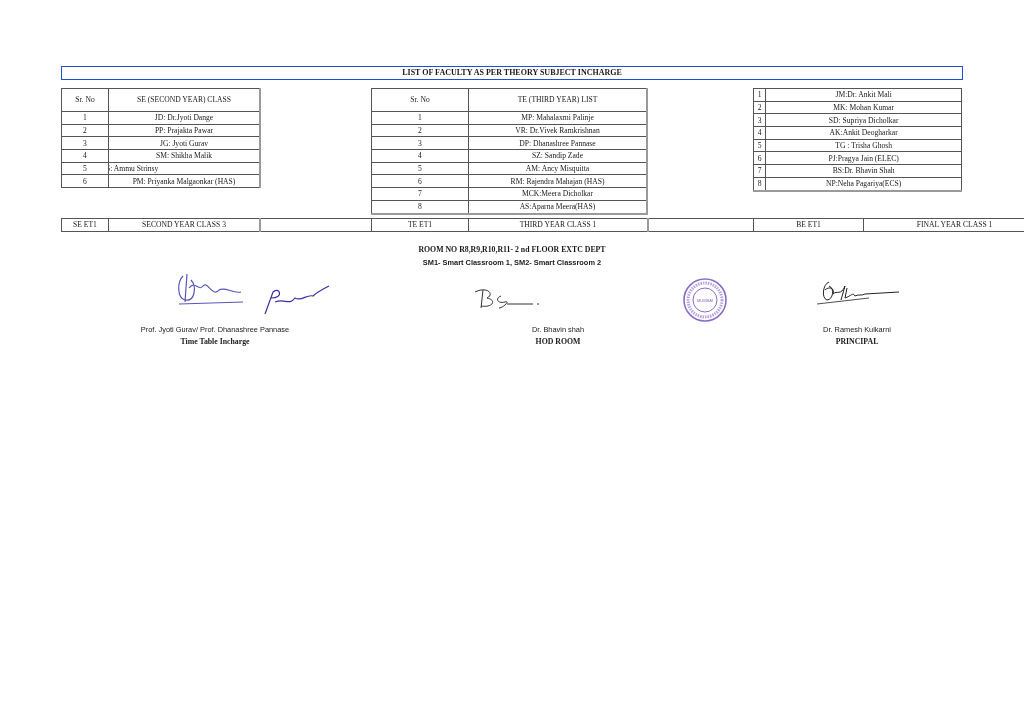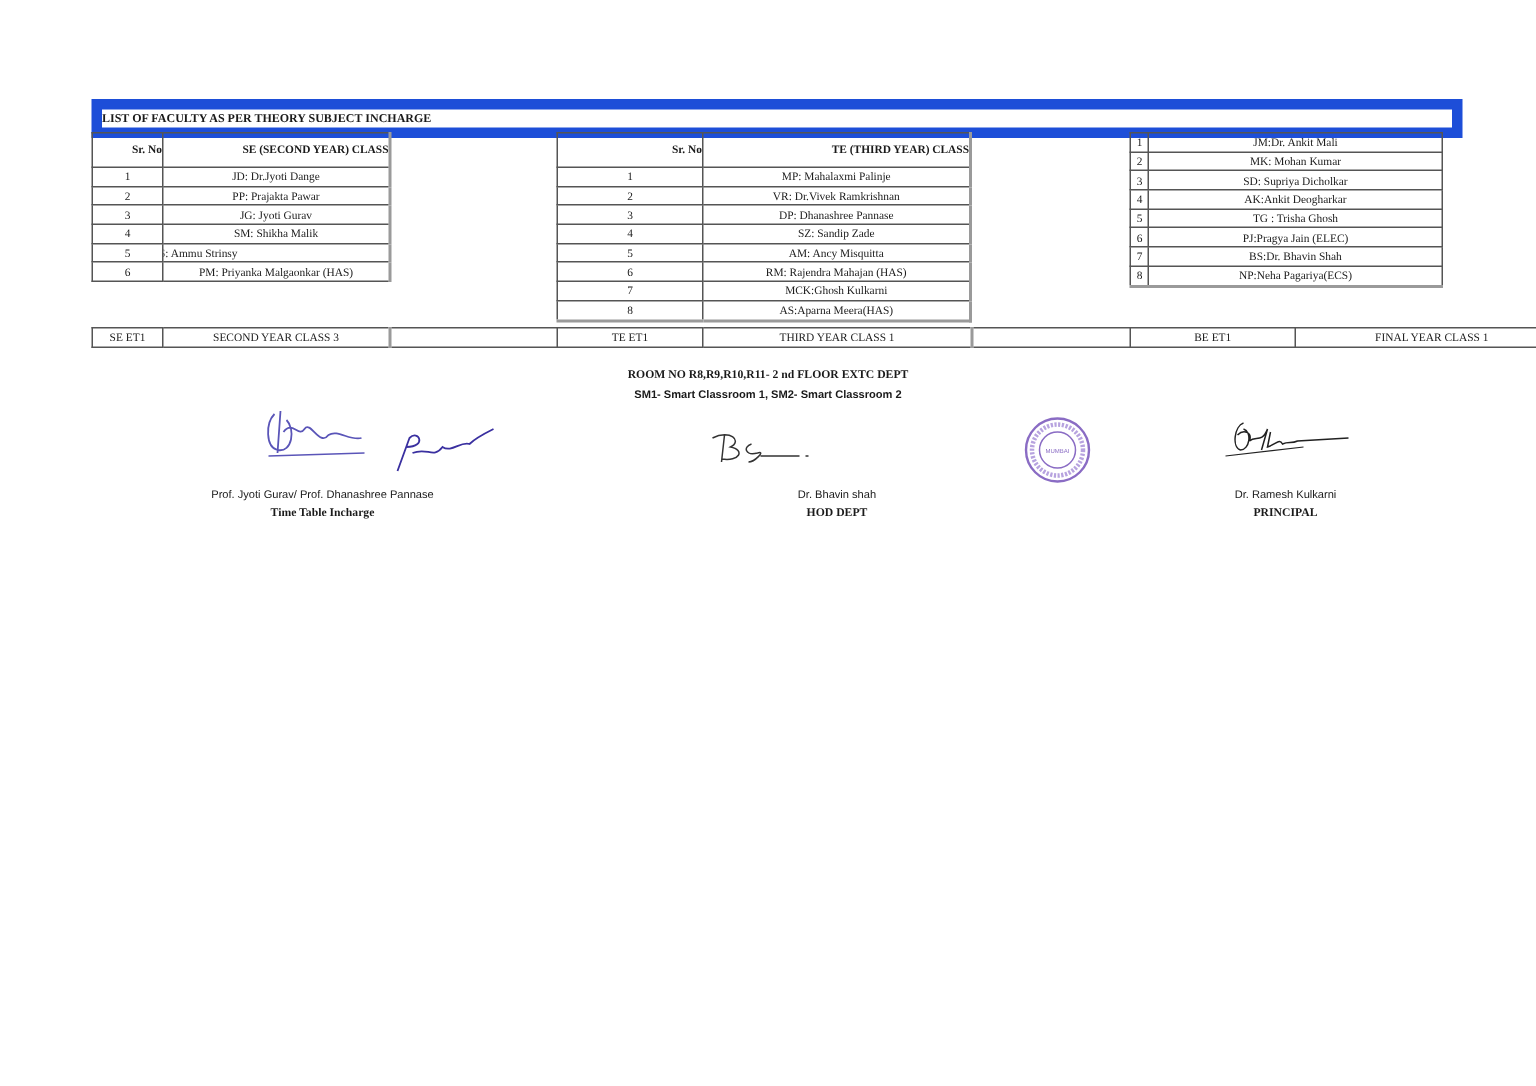--- a/index.html
+++ b/index.html
@@ -1,23 +1,23 @@
 <!DOCTYPE html>
 <html><head>
 <meta charset="utf-8">
 <style>
   html, body { margin:0; padding:0; background:#ffffff; }
   body { width:1024px; height:724px; position:relative; overflow:hidden;
          font-family:"Liberation Serif","DejaVu Serif",serif; color:#1a1a1a; }
   .abs { position:absolute; }
-  .title-bar { left:61px; top:66px; width:900px; height:12px; border:7px solid #1d4ed8;
-               font-size:8px; font-weight:bold; line-height:12px; }
+  .title-bar { left:61px; top:66px; width:900px; height:12px; border:1px solid #1d4ed8;
+               font-size:8px; font-weight:bold; text-align:center; line-height:12px; }
   table.grid { position:absolute; border-collapse:collapse; font-size:7.6px; }
   table.grid td { border:1px solid #555; text-align:center; padding:0; height:11.7px; line-height:11px; white-space:nowrap; overflow:hidden; }
-  table.grid td.hdr { font-weight:bold; height:22px; line-height:10px; white-space:normal;text-align:right; }
+  table.grid td.hdr { font-weight:normal; height:22px; line-height:10px; white-space:normal; }
   table.grid td.rs { border-right:2px solid #9a9a9a;margin-left:11px; }
   table.grid tr.last td { border-bottom:2px solid #9a9a9a; }
   .clip-left { text-align:left !important; text-indent:-3px; }
   table.bottom { position:absolute; border-collapse:collapse; font-size:7.6px; left:61px; top:218px; width:985px; }
   table.bottom td { border:1px solid #555; text-align:center; height:11.7px; line-height:11px; padding:0; white-space:nowrap; }
   .room { font-size:7.8px; font-weight:bold; text-align:center; width:1024px; left:0; }
   .sans { font-family:"Liberation Sans","DejaVu Sans",sans-serif; }
   .sig-name { font-family:"Liberation Sans","DejaVu Sans",sans-serif; font-size:7.4px; text-align:center; }
   .sig-role { font-size:7.8px; font-weight:bold; text-align:center; }
 </style>
@@ -56,21 +56,21 @@
         <td>6</td>
         <td class="rs">PM: Priyanka Malgaonkar (HAS)</td>
       </tr>
 </tbody>
   </table>
 
 <table class="grid" style="left:371px; top:88px; width:277px;">
   <tbody>
       <tr>
     <td class="hdr" style="width:96px">Sr. No</td>
-    <td class="hdr rs">TE (THIRD YEAR) CLASS</td>
+    <td class="hdr rs">TE (THIRD YEAR) LIST</td>
   </tr>
   <tr>
         <td>1</td>
         <td class="rs">MP: Mahalaxmi Palinje</td>
       </tr>
   <tr>
         <td>2</td>
         <td class="rs">VR: Dr.Vivek Ramkrishnan</td>
       </tr>
   <tr>
@@ -84,21 +84,21 @@
   <tr>
         <td>5</td>
         <td class="rs">AM: Ancy Misquitta</td>
       </tr>
   <tr>
         <td>6</td>
         <td class="rs">RM: Rajendra Mahajan (HAS)</td>
       </tr>
   <tr>
         <td>7</td>
-        <td class="rs">MCK:Ghosh Kulkarni</td>
+        <td class="rs">MCK:Meera Dicholkar</td>
       </tr>
   <tr class="last">
         <td>8</td>
         <td class="rs">AS:Aparna Meera(HAS)</td>
       </tr>
 </tbody>
   </table>
 
 <table class="grid" style="left:753px; top:88px; width:209px;">
   <tbody>
@@ -171,16 +171,16 @@
 </svg>
 <svg class="abs" style="left:815px; top:278px;" width="90" height="32">
   <path d="M14 4 C8 6,6 20,12 22 C18 22,20 10,14 8 M10 12 C14 8,20 10,18 16 C22 12,26 18,30 8 L26 22 M32 10 L30 20 C36 18,38 14,40 18 C44 16,46 18,50 16 L84 14" stroke="#222" stroke-width="1" fill="none"></path>
   <path d="M2 26 L54 20" stroke="#222" stroke-width="0.8" fill="none"></path>
 </svg>
 
 <div class="abs sig-name" style="left:115px; top:325px; width:200px;">Prof. Jyoti Gurav/ Prof. Dhanashree Pannase</div>
 <div class="abs sig-role" style="left:115px; top:337px; width:200px;">Time Table Incharge</div>
 
 <div class="abs sig-name" style="left:478px; top:325px; width:160px;">Dr. Bhavin shah</div>
-<div class="abs sig-role" style="left:478px; top:337px; width:160px;">HOD DEPT</div>
+<div class="abs sig-role" style="left:478px; top:337px; width:160px;">HOD ROOM</div>
 
 <div class="abs sig-name" style="left:777px; top:325px; width:160px;">Dr. Ramesh Kulkarni</div>
 <div class="abs sig-role" style="left:777px; top:337px; width:160px;">PRINCIPAL</div>
 
 </body></html>

